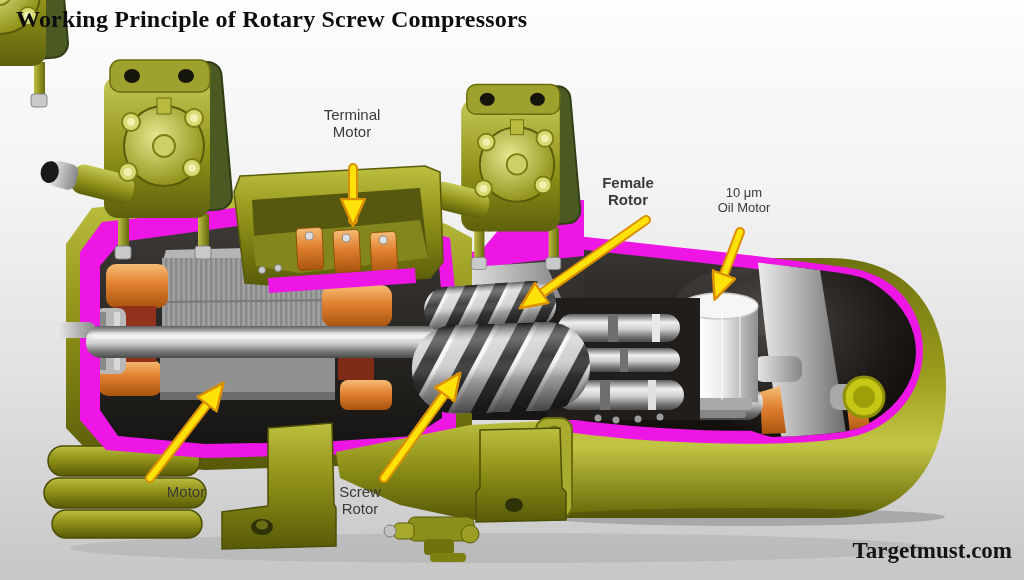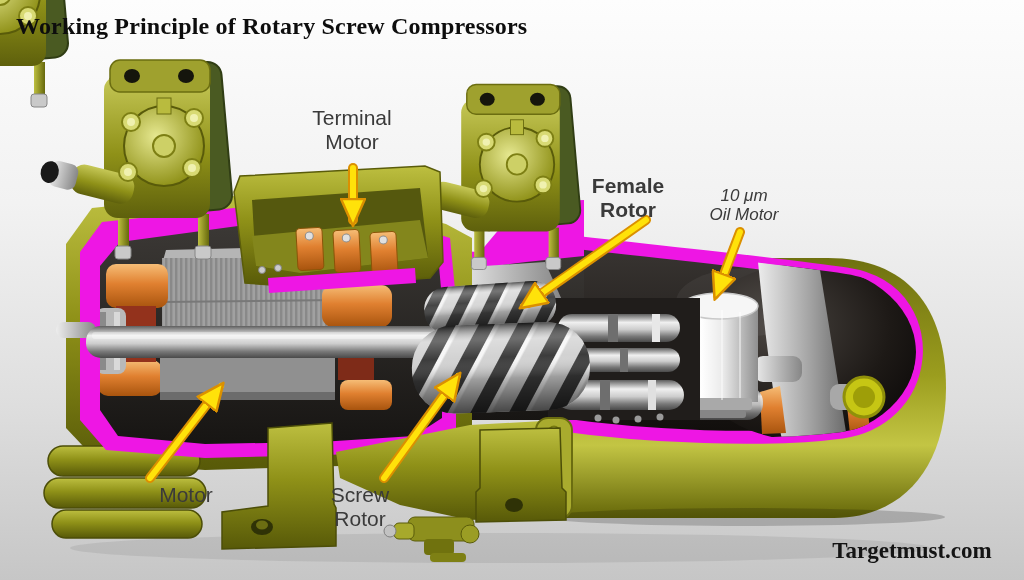--- a/index.html
+++ b/index.html
@@ -1,28 +1,28 @@
 <!DOCTYPE html>
 <html><head>
 <meta charset="utf-8">
 <style>
   html,body{margin:0;padding:0;background:#888;}
   .stage{position:relative;width:1024px;height:580px;overflow:hidden;
          font-family:"Liberation Sans",sans-serif;
          background:linear-gradient(180deg,#fdfdfd 0%,#f2f2f2 35%,#dedede 70%,#c6c6c6 100%);}
   .illustration{position:absolute;left:0;top:0;width:1024px;height:580px;}
-  .page-title{position:absolute;left:16px;top:13px;
+  .page-title{position:absolute;left:16px;top:6px;
       font-family:"Liberation Serif",serif;font-weight:bold;font-size:24px;color:#0d0d0d;
       letter-spacing:.2px;white-space:nowrap;}
-  .watermark{position:absolute;left:812px;top:538px;width:200px;text-align:center;
+  .watermark{position:absolute;left:812px;top:538px;width:200px;text-align:right;
       font-family:"Liberation Serif",serif;font-weight:bold;font-size:23px;color:#141414;}
-  .part-label{position:absolute;text-align:center;color:#3a3a3a;font-size:21px;line-height:1.14;
+  .part-label{position:absolute;text-align:center;color:#3a3a3a;font-size:15px;line-height:1.14;
       transform:translateX(-50%);white-space:nowrap;}
   .part-label span{display:block;}
-  .part-label.small{font-size:17px;font-style:italic;}
+  .part-label.small{font-size:13px;}
 </style>
 </head>
 <body>
 
 <div class="stage">
 
 <svg class="illustration" viewBox="0 0 1024 580" aria-hidden="true">
   <defs>
     <linearGradient id="olv" x1="0" y1="0" x2="0" y2="1">
       <stop offset="0" stop-color="#bdbf40"></stop>

